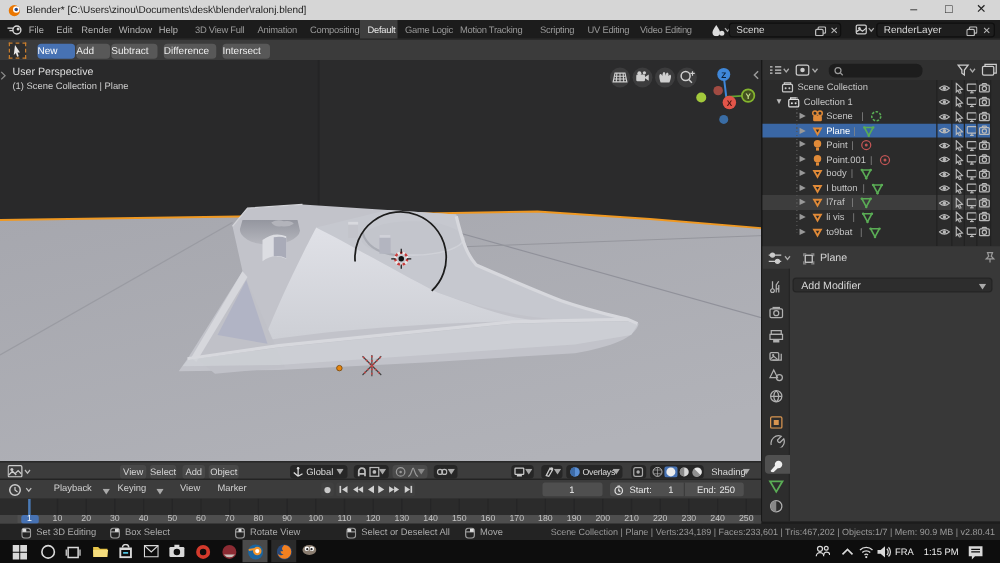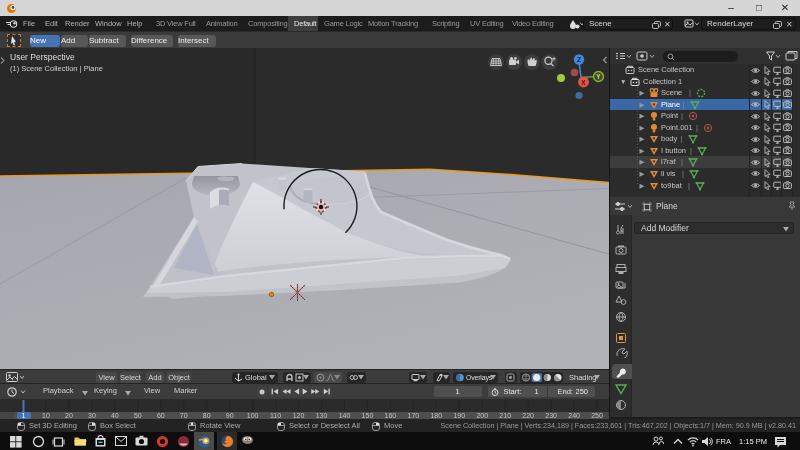--- a/index.html
+++ b/index.html
@@ -46,20 +46,21 @@
 </head>
 <body>
 <div id="stage">
 
 <div class="abs" id="titlebar">
   <svg class="abs" style="left:6px;top:3px" width="11" height="11" viewBox="0 0 11 11">
         <circle cx="5.5" cy="5.5" r="4.5" fill="#ea7600"></circle>
         <circle cx="7" cy="4.5" r="2.6" fill="#fff"></circle>
         <circle cx="7" cy="4.5" r="1.4" fill="#2a4a8a"></circle>
       </svg>
+  <span id="titletext">Blender* [C:\Users\zinou\Documents\desk\blender\ralonj.blend]</span>
   <div class="winbtn" style="left:725px;">–</div>
   <div class="winbtn" style="left:753px;">□</div>
   <div class="winbtn" style="left:779px;">✕</div>
 </div>
 
 <div class="abs" id="topbar">
   <svg class="abs" style="left:5px;top:2px" width="14" height="11" viewBox="0 0 14 11">
         <g fill="none" stroke="#d8d8d8" stroke-width="1.1">
           <circle cx="8.5" cy="6" r="3.2"></circle>
           <path d="M1,4.5 L6,4.5 M2.5,6.5 L5.6,6.5"></path>

